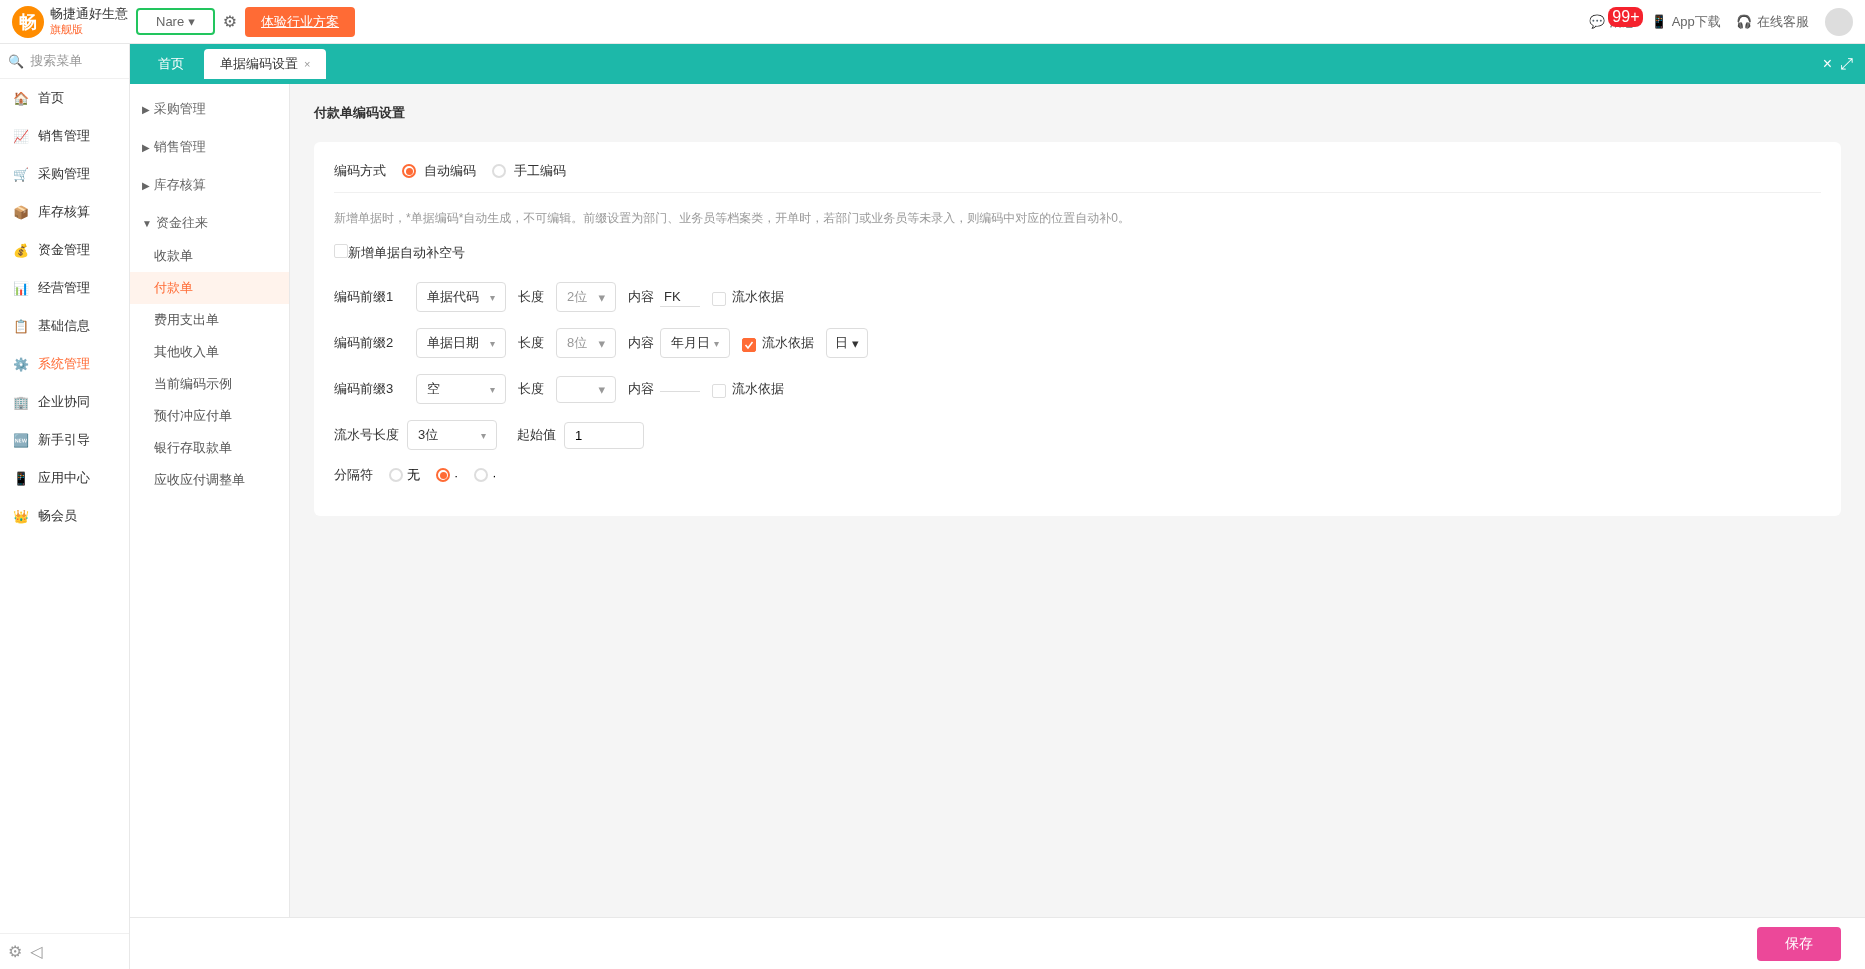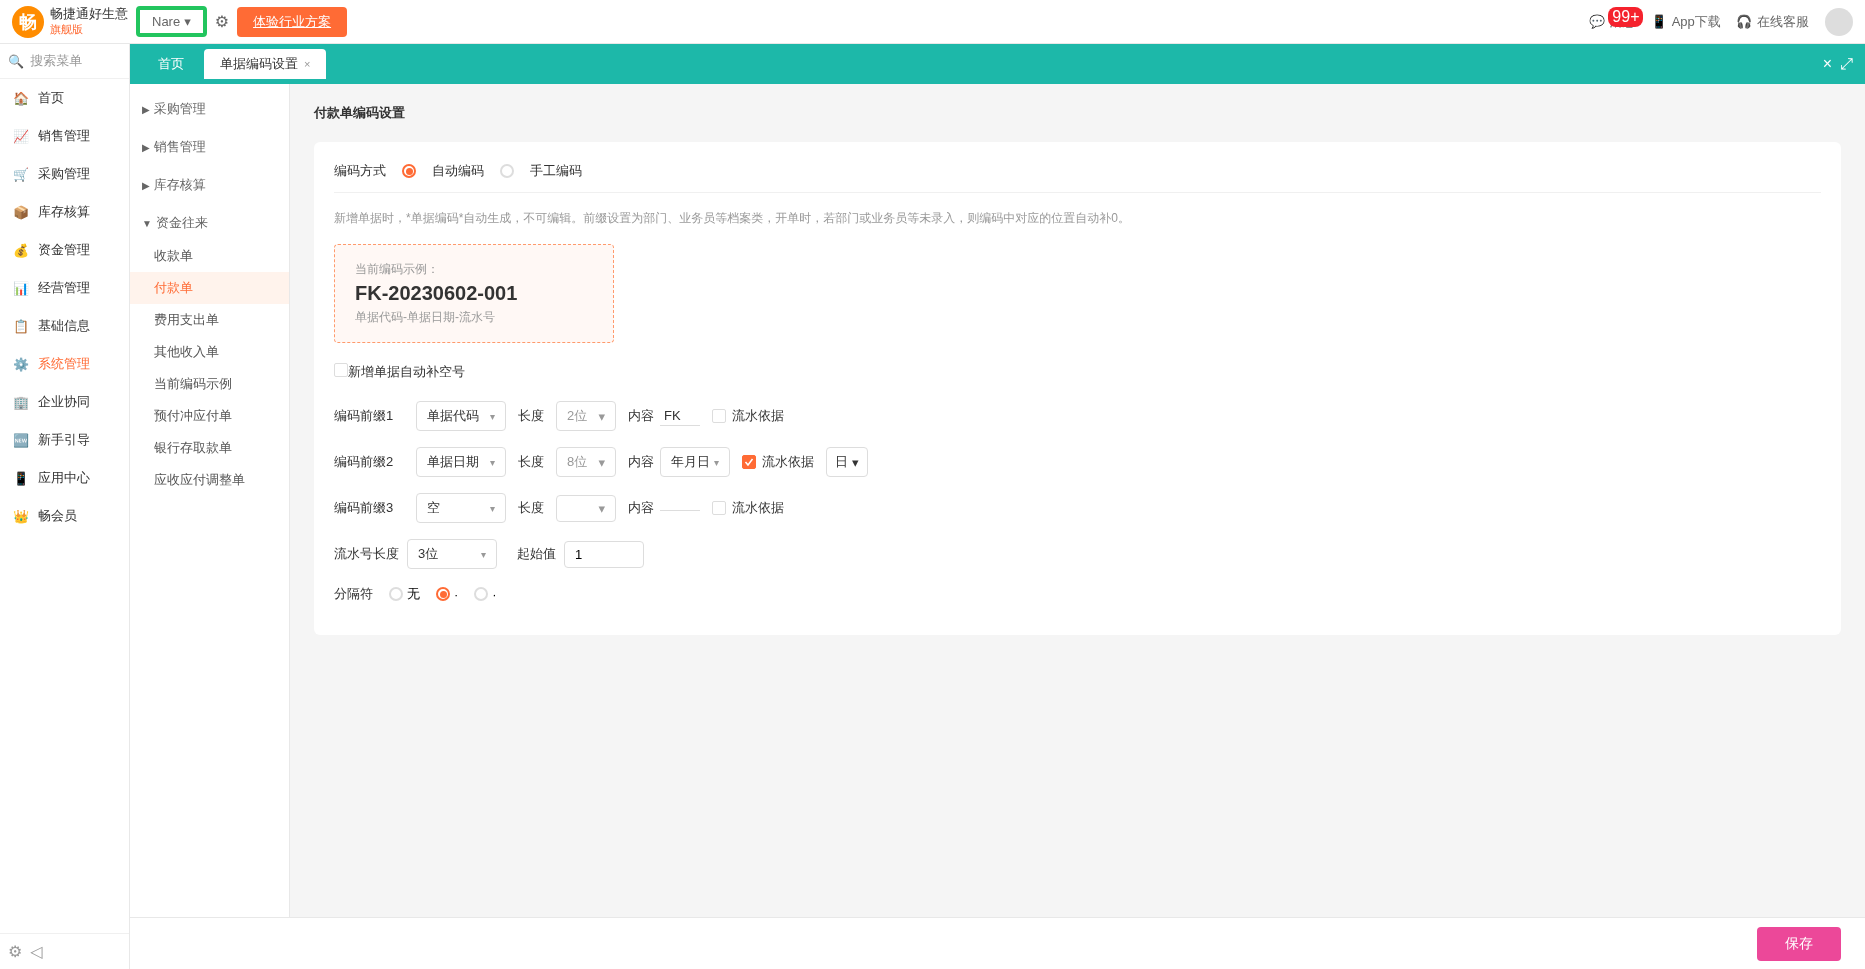--- a/index.html
+++ b/index.html
@@ -14,21 +14,21 @@
       align-items: center;
       padding: 0 12px;
       justify-content: space-between;
       flex-shrink: 0;
     }
     .top-bar-left { display: flex; align-items: center; gap: 8px; }
     .logo-area { display: flex; align-items: center; gap: 6px; }
     .logo-icon { width: 32px; height: 32px; background: #ff8c00; border-radius: 50%; display: flex; align-items: center; justify-content: center; color: #fff; font-size: 18px; font-weight: bold; }
     .logo-text { font-size: 13px; color: #333; line-height: 1.3; }
     .logo-sub { font-size: 11px; color: #ff6b35; }
-    .dropdown-btn { border: 4px solid #22c55e; background: #fff; padding: 4px 12px; border-radius: 4px; cursor: pointer; font-size: 13px; display: flex; align-items: center; gap: 4px; color: #666; }
+    .dropdown-btn { border: 2px solid #22c55e; background: #fff; padding: 4px 18px; border-radius: 4px; cursor: pointer; font-size: 13px; display: flex; align-items: center; gap: 4px; color: #666; }
     .gear-btn { background: none; border: none; cursor: pointer; color: #666; font-size: 16px; }
     .industry-btn { background: #ff6b35; color: #fff; border: none; padding: 6px 16px; border-radius: 4px; cursor: pointer; font-size: 13px; text-decoration: underline; }
     .top-bar-right { display: flex; align-items: center; gap: 16px; }
     .top-right-item { display: flex; align-items: center; gap: 4px; font-size: 13px; color: #666; cursor: pointer; position: relative; }
     .badge { background: #f5222d; color: #fff; font-size: 16px; border-radius: 8px; padding: 1px 4px; position: absolute; top: -6px; right: -8px; }
     .avatar { width: 28px; height: 28px; background: #ddd; border-radius: 50%; }
 
     
     .main-layout { display: flex; flex: 1; overflow: hidden; }
 
@@ -65,21 +65,21 @@
 
     
     .page-content { flex: 1; overflow-y: auto; padding: 20px 24px; background: #f5f5f5; }
     .page-title { font-size: 13px; color: #333; font-weight: 600; margin-bottom: 20px; }
 
     
     .settings-card { background: #fff; border-radius: 6px; padding: 20px; }
     .encode-method { display: flex; align-items: center; gap: 16px; margin-bottom: 16px; padding-bottom: 12px; border-bottom: 1px solid #f0f0f0; }
     .encode-label { font-size: 13px; color: #333; }
     .radio-group { display: flex; gap: 16px; }
-    .radio-item { display: flex; align-items: center; gap: 16px; font-size: 13px; color: #333; cursor: pointer; }
+    .radio-item { display: flex; align-items: center; gap: 8px; font-size: 13px; color: #333; cursor: pointer; }
     .radio-circle { width: 14px; height: 14px; border: 2px solid #ddd; border-radius: 50%; display: flex; align-items: center; justify-content: center; flex-shrink: 0; }
     .radio-circle.selected { border-color: #ff6b35; }
     .radio-inner { width: 7px; height: 7px; background: #ff6b35; border-radius: 50%; }
     .tip-text { font-size: 12px; color: #999; margin-bottom: 16px; line-height: 1.6; }
     .example-box { border: 1px dashed #ff9a6c; background: #fff8f5; border-radius: 4px; padding: 16px 20px; display: inline-block; margin-bottom: 20px; min-width: 280px; }
     .example-label { font-size: 12px; color: #999; margin-bottom: 4px; }
     .example-code { font-size: 20px; color: #333; font-weight: 600; margin-bottom: 4px; }
     .example-format { font-size: 12px; color: #999; }
     .auto-fill-row { display: flex; gap: 0; margin-bottom: 20px; }
     .checkbox-box { width: 14px; height: 14px; border: 1px solid #ddd; border-radius: 2px; display: flex; align-items: center; justify-content: center; cursor: pointer; flex-shrink: 0; }
@@ -87,21 +87,21 @@
 
     
     .setting-row { display: flex; align-items: center; gap: 12px; margin-bottom: 16px; flex-wrap: wrap; }
     .setting-row-label { font-size: 13px; color: #333; width: 70px; flex-shrink: 0; }
     .select-box { border: 1px solid #ddd; border-radius: 4px; padding: 5px 10px; font-size: 13px; color: #333; background: #fff; display: flex; align-items: center; gap: 4px; cursor: pointer; min-width: 90px; justify-content: space-between; }
     .select-box .sel-arrow { font-size: 10px; color: #999; }
     .length-input { border: 1px solid #ddd; border-radius: 4px; padding: 5px 10px; font-size: 13px; color: #999; background: #fff; width: 60px; display: flex; align-items: center; gap: 4px; cursor: pointer; justify-content: space-between; }
     .content-section { display: flex; align-items: center; gap: 6px; }
     .content-label { font-size: 13px; color: #333; }
     .content-value { font-size: 13px; color: #333; border-bottom: 1px solid #ddd; min-width: 40px; padding: 2px 4px; }
-    .checkbox-row { display: flex; align-items: center; gap: 6px; }
+    .checkbox-row { display: flex; align-items: flex-end; gap: 6px; }
     .checkbox-checked { width: 14px; height: 14px; border: 1px solid #ff6b35; border-radius: 2px; background: #ff6b35; display: flex; align-items: center; justify-content: center; }
     .checkbox-checked svg { width: 10px; height: 10px; }
     .checkbox-unchecked { width: 14px; height: 14px; border: 1px solid #ddd; border-radius: 2px; background: #fff; }
     .stream-label { font-size: 13px; color: #333; }
     .day-select { border: 1px solid #ddd; border-radius: 4px; padding: 5px 8px; font-size: 13px; color: #333; background: #fff; display: flex; align-items: center; gap: 4px; cursor: pointer; }
 
     
     .serial-row { display: flex; gap: 20px; margin-bottom: 16px; }
     .serial-item { display: flex; align-items: center; gap: 8px; }
     .serial-label { font-size: 13px; color: #333; }
@@ -293,25 +293,20 @@
                 <div class="radio-circle"></div>
                 <span>手工编码</span>
               </label>
             </div>
           </div>
 
           
           <div class="tip-text">新增单据时，*单据编码*自动生成，不可编辑。前缀设置为部门、业务员等档案类，开单时，若部门或业务员等未录入，则编码中对应的位置自动补0。</div>
 
           
-          <div class="example-box">
-            <div class="example-label">当前编码示例：</div>
-            <div class="example-code">FK-20230602-001</div>
-            <div class="example-format">单据代码-单据日期-流水号</div>
-          </div>
 
           
           <div class="auto-fill-row">
             <div class="checkbox-box"></div>
             <span class="checkbox-label">新增单据自动补空号</span>
           </div>
 
           
           <div class="setting-row">
             <span class="setting-row-label">编码前缀1</span>

